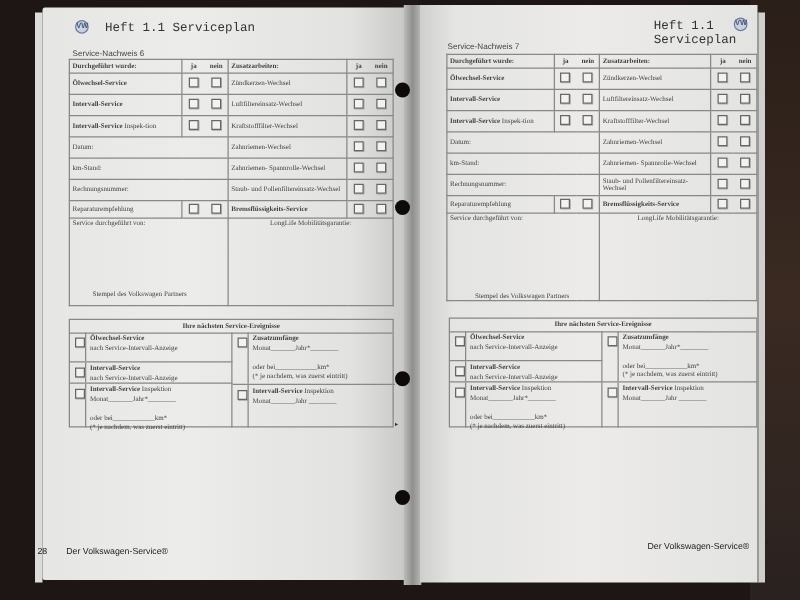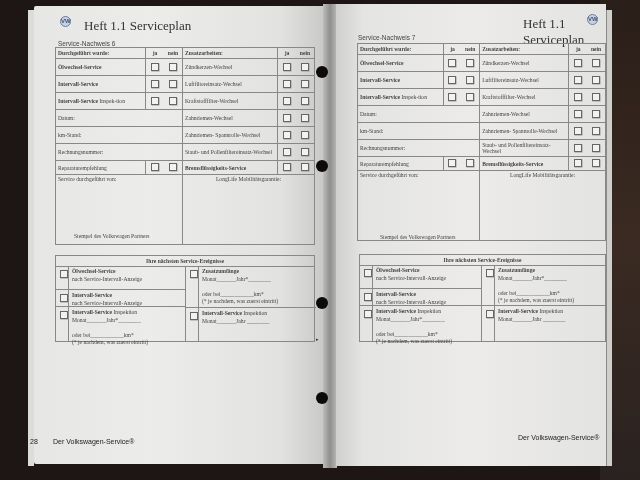--- a/index.html
+++ b/index.html
@@ -4,21 +4,21 @@
 <style>
   html,body{margin:0;padding:0;}
   body{width:640px;height:480px;overflow:hidden;background:#1e1614;position:relative;font-family:"Liberation Serif",serif;color:#2a2a2a;}
   .bg-right{position:absolute;left:600px;top:0;width:40px;height:480px;background:linear-gradient(#2a1e18,#3a2a22 50%,#2a2220);}
   .page{position:absolute;top:6px;height:458px;box-sizing:border-box;}
   .page.left{left:34px;width:290px;background:linear-gradient(90deg,#e6e6e4 0%,#ececea 40%,#e2e2e0 85%,#c9c9c7 100%);border-radius:2px 0 0 2px;}
   .page.right{left:336px;width:270px;top:4px;height:462px;background:linear-gradient(90deg,#cfcfcd 0%,#e4e4e2 10%,#ecebe9 50%,#e3e3e1 100%);}
   .spine{position:absolute;left:323px;top:4px;width:14px;height:464px;background:linear-gradient(90deg,#bdbdbb,#8f8f8d 50%,#b9b9b7);}
   .page-edge{position:absolute;left:606px;top:10px;width:5px;height:456px;background:#cfcfcc;border-left:1px solid #8a8a88;}
   .left-edge{position:absolute;left:28px;top:10px;width:6px;height:456px;background:#dcdcda;}
-  .hdr{position:absolute;font-family:Liberation Serif, serif;font-size:13px;color:#333;}
+  .hdr{position:absolute;font-family:Liberation Mono, monospace;font-size:10px;color:#333;}
   .vw{position:absolute;width:11px;height:11px;border-radius:50%;border:1.5px solid #6b7ea0;background:#c9d1df;box-sizing:border-box;font-family:"Liberation Sans",sans-serif;font-size:6px;color:#42557a;text-align:center;line-height:8px;font-weight:bold;}
   .section-title{position:absolute;font-family:"Liberation Sans",sans-serif;font-size:6.5px;color:#444;}
   table.form{position:absolute;border-collapse:collapse;font-size:5.6px;color:#444;}
   table.form td{border:0.6px solid #888;padding:1px 2px;vertical-align:middle;}
   table.form .b{font-weight:bold;}
   .cb{display:inline-block;width:6px;height:6px;border:0.7px solid #666;background:#f2f2f0;box-shadow:0.5px 0.5px 0 #999;}
   .cbcell{text-align:center;width:14px;}
   .events{position:absolute;border:0.6px solid #888;font-size:5.6px;color:#444;box-sizing:border-box;}
   .events .ttl{text-align:center;font-weight:bold;border-bottom:0.6px solid #888;height:10px;line-height:10px;}
   .ev{position:absolute;box-sizing:border-box;}

